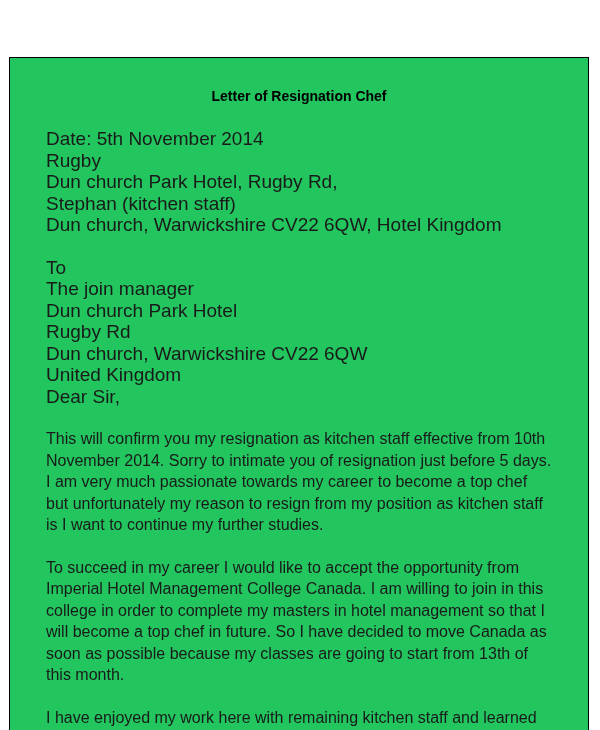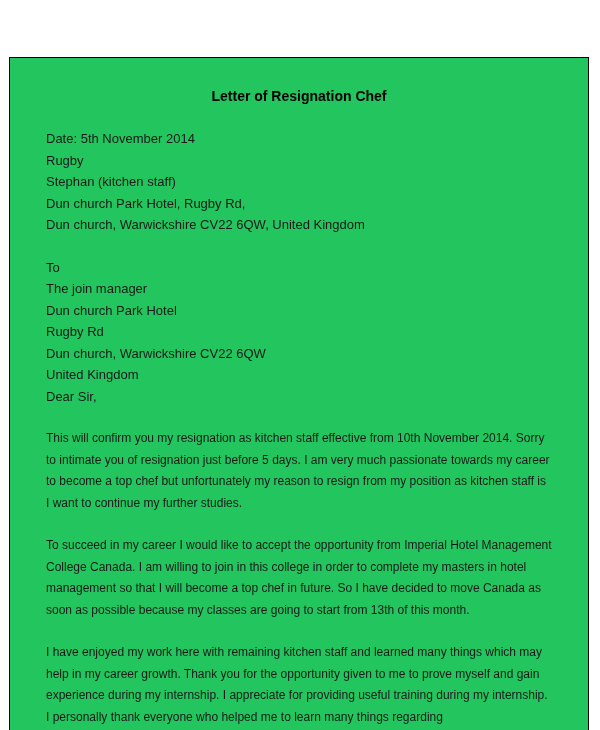--- a/index.html
+++ b/index.html
@@ -32,49 +32,49 @@
     color: #1a1a1a;
   }
   .doc-title {
     font-size: 14px;
     font-weight: bold;
     text-align: center;
     margin: 0 0 24px 0;
     color: #000000;
   }
   .line {
-    font-size: 13px;
+    font-size: 19px;
     line-height: 21.5px;
     margin: 0;
     white-space: pre-wrap;
   }
   .block {
     margin: 0 0 21px 0;
   }
   .para {
-    font-size: 12px;
+    font-size: 16px;
     line-height: 21.5px;
     margin: 0 0 21px 0;
     text-align: left;
   }
 </style>
 </head>
 <body>
 
 <div class="page">
   <div class="page-inner">
 
     <h1 class="doc-title">Letter of Resignation Chef</h1>
 
     <div class="block">
       <p class="line">Date: 5th November 2014</p>
       <p class="line">Rugby</p>
+      <p class="line">Dun church Park Hotel, Rugby Rd,</p>
       <p class="line">Stephan (kitchen staff)</p>
-      <p class="line">Dun church Park Hotel, Rugby Rd,</p>
-      <p class="line">Dun church, Warwickshire CV22 6QW, United Kingdom</p>
+      <p class="line">Dun church, Warwickshire CV22 6QW, Hotel Kingdom</p>
     </div>
 
     <div class="block">
       <p class="line">To</p>
       <p class="line">The join manager</p>
       <p class="line">Dun church Park Hotel</p>
       <p class="line">Rugby Rd</p>
       <p class="line">Dun church, Warwickshire CV22 6QW</p>
       <p class="line">United Kingdom</p>
       <p class="line">Dear Sir,</p>

